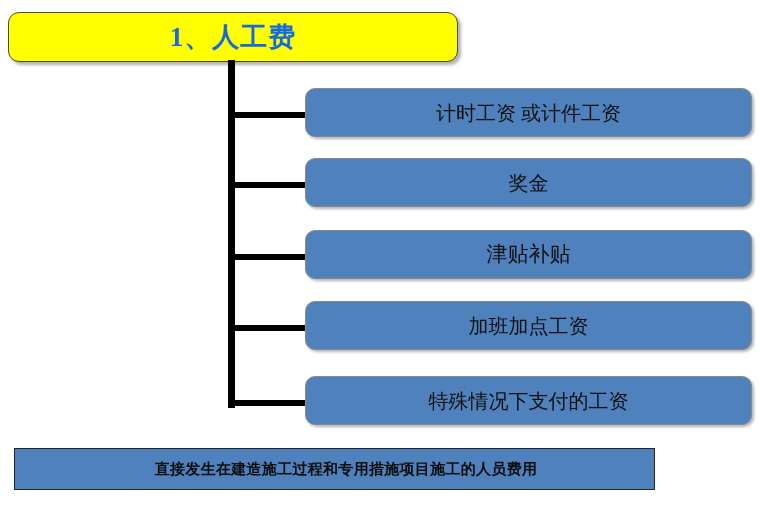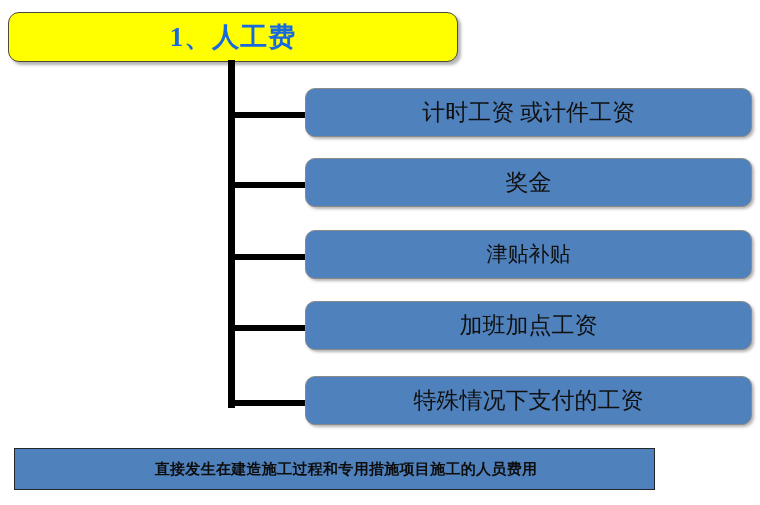--- a/index.html
+++ b/index.html
@@ -75,21 +75,21 @@
     border: 1px solid #8a8a8a;
     border-radius: 10px;
     box-shadow: 2px 2px 3px rgba(130,130,130,0.6);
     display: flex;
     align-items: center;
     justify-content: center;
     box-sizing: border-box;
   }
   .child-label {
     color: #101010;
-    font-size: 23px;
+    font-size: 20px;
     line-height: 1;
     white-space: nowrap;
     font-family: "Liberation Serif", "DejaVu Serif", serif;
   }
   .child-label.small {
     font-size: 21px;
   }
 
   
   .footer-bar {

